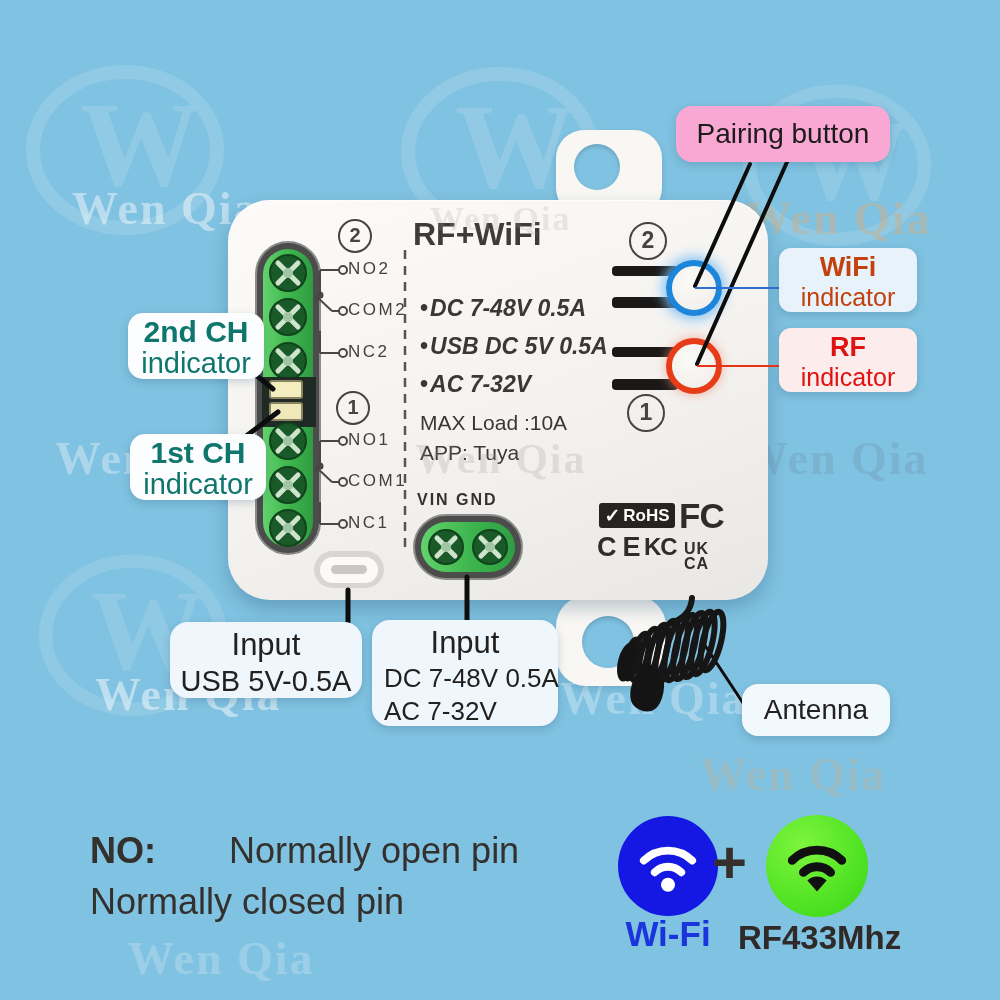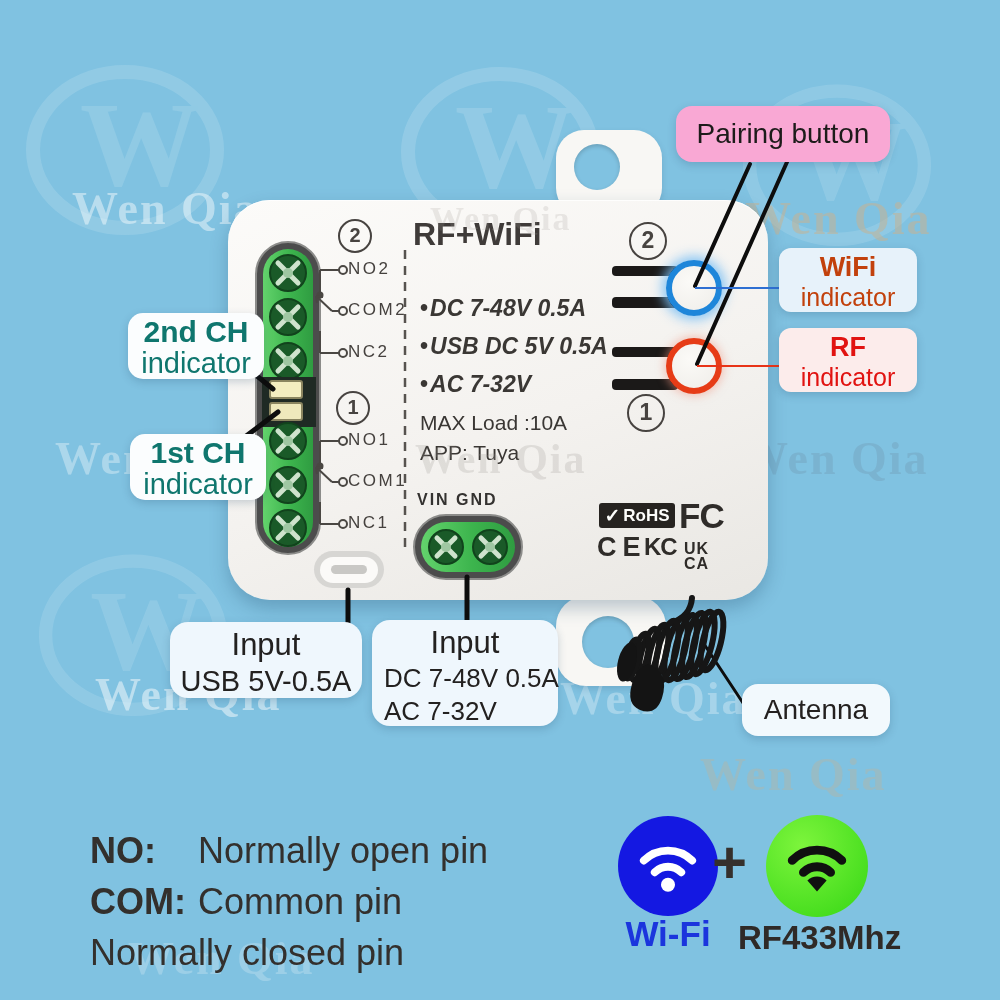--- a/index.html
+++ b/index.html
@@ -103,21 +103,21 @@
   .co-usb .l1{font-size:31px;margin-top:5px;}
   .co-usb .l2{font-size:29px;margin-top:2px;}
   .co-dc{left:372px;top:620px;width:186px;height:106px;background:#eff7fd;border-radius:18px;color:#232120;}
   .co-dc .l1{font-size:31px;text-align:center;margin-top:5px;}
   .co-dc .l2,.co-dc .l3{font-size:26px;margin-left:12px;margin-top:2px;white-space:nowrap;}
   .co-antenna{left:742px;top:684px;width:148px;height:52px;background:#f2f9fd;border-radius:16px;
     font-size:28px;color:#242120;text-align:center;line-height:52px;}
 
   
   .legend{position:absolute;left:90px;top:830px;width:540px;z-index:20;color:#33302d;}
-  .legend .row{display:flex;margin-bottom:9px;align-items:baseline;}
+  .legend .row{display:flex;margin-bottom:9px;align-items:baseline;gap:31px;}
   .legend .term{font-size:36px;font-weight:bold;width:108px;flex:none;}
   .legend .desc{font-size:36px;}
 
   
   .badge-circle{position:absolute;z-index:20;border-radius:50%;display:flex;align-items:center;justify-content:center;}
   .badge-wifi{left:618px;top:816px;width:100px;height:100px;background:#1418e2;}
   .badge-rf{left:766px;top:815px;width:102px;height:102px;background:radial-gradient(circle at 35% 30%,#7df53c,#35d615);}
   .badge-plus{position:absolute;left:712px;top:828px;z-index:20;font-size:60px;font-weight:bold;color:#35302c;}
   .badge-cap{position:absolute;z-index:20;font-weight:bold;white-space:nowrap;}
   .cap-wifi{left:617px;top:914px;width:102px;text-align:center;font-size:35px;color:#1b35dd;}
@@ -401,24 +401,20 @@
 </div>
 
 <div class="callout co-antenna">Antenna</div>
 
 <div class="legend">
   <div class="row">
     <span class="term">NO:</span>
       <span class="desc">Normally open pin</span>
   </div>
   <div class="row">
-    <span class="term">COM:</span>
-      <span class="desc">Common pin</span>
-  </div>
-  <div class="row">
       <span class="desc">Normally closed pin</span>
   </div>
 </div>
 
 <div class="badge-circle badge-wifi">
   <svg width="78" height="78" viewBox="0 0 100 100">
     <g stroke="#ffffff" stroke-width="10" fill="none" stroke-linecap="round">
       <path d="M33 58 A 24 24 0 0 1 67 58"></path>
       <path d="M19 43 A 44 44 0 0 1 81 43"></path>
     </g>

